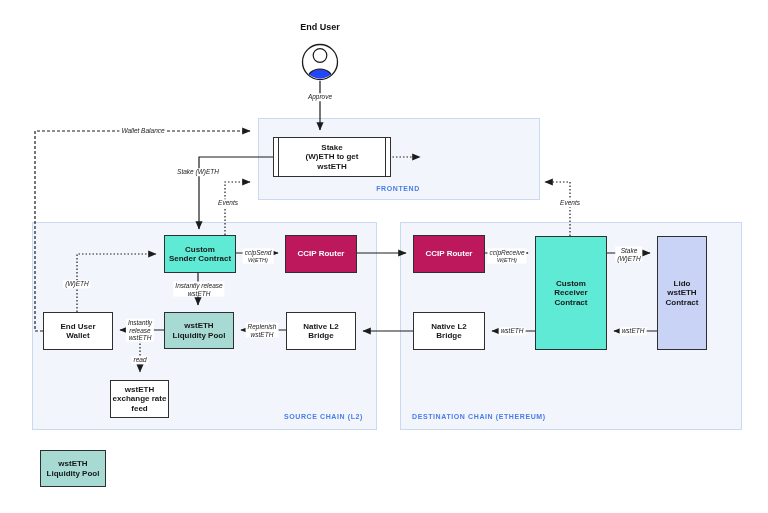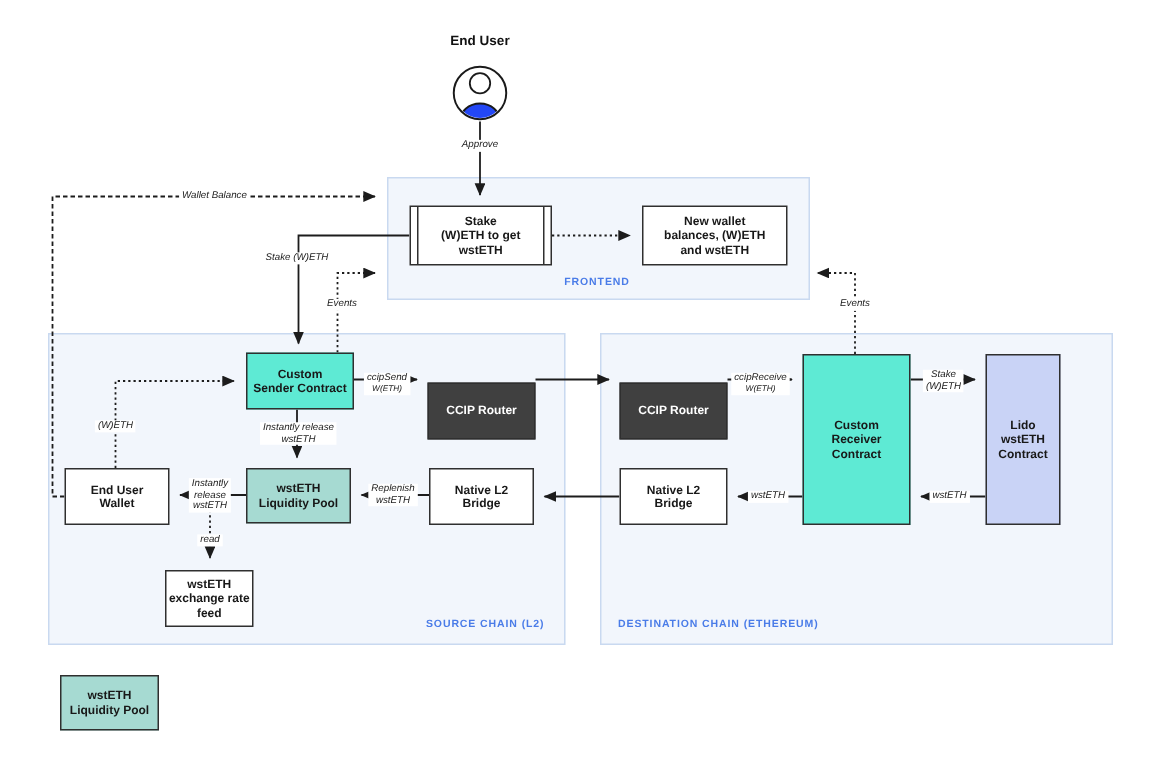--- a/index.html
+++ b/index.html
@@ -4,21 +4,21 @@
 <style>
   html,body{margin:0;padding:0;background:#fff;font-family:"Liberation Sans",sans-serif;}
   #canvas{position:relative;width:768px;height:513px;background:#fff;overflow:hidden;}
   .container{position:absolute;background:#F2F6FC;border:1px solid #C9D9F0;}
   .chain-label{position:absolute;font-size:7px;font-weight:bold;letter-spacing:.6px;color:#4A7CE8;white-space:pre-line;}
   svg.overlay{position:absolute;left:0;top:0;pointer-events:none;}
   .node{position:absolute;display:flex;align-items:center;justify-content:center;text-align:center;
         font-size:8px;font-weight:bold;color:#181818;line-height:9.5px;border:1.3px solid #2F2F2F;background:#fff;box-sizing:border-box;}
   .node span{white-space:pre-line;}
   .yellow{background:#5eead4;}
-  .blue{background:#404040;color:#fff;margin-top:20px;}
+  .blue{background:#be185d;color:#fff;}
   .teal{background:#A6DAD2;}
   .lavender{background:#C9D3F6;}
   .sub::before,.sub::after{content:"";position:absolute;top:0;bottom:0;border-left:1.2px solid #2F2F2F;}
   .sub::before{left:4px;} .sub::after{right:4px;}
   .elabel{position:absolute;transform:translate(-50%,-50%);font-size:6.5px;font-style:italic;color:#222;
           background:#fff;line-height:7.5px;text-align:center;white-space:pre-line;padding:0 2px;}
   .combo{position:absolute;transform:translate(-50%,-50%);background:#fff;text-align:center;padding:0 2px;}
   .combo .main{font-size:6.5px;font-style:italic;color:#222;line-height:8px;display:block;}
   .combo .sub2{font-size:5.5px;font-style:italic;color:#222;line-height:7px;display:block;}
   .title-label{position:absolute;font-size:9px;font-weight:bold;color:#111;transform:translateX(-50%);}
@@ -70,29 +70,24 @@
       <circle cx="320" cy="62" r="17.5" fill="#fff" stroke="#1a1a1a" stroke-width="1.3"></circle>
       <g clip-path="url(#uc)">
         <ellipse cx="320" cy="81" rx="13.5" ry="12" fill="#2347F5" stroke="#1a1a1a" stroke-width="1.2"></ellipse>
       </g>
       <circle cx="320" cy="55.5" r="6.8" fill="#fff" stroke="#1a1a1a" stroke-width="1.2"></circle>
     </g>
   </svg>
 
   <div class="title-label" style="left:320px;top:22px;">End User</div>
 
-  <div class="node sub" style="left:273px;top:137px;width:95px;height:40px;">
+  <div class="node sub" style="left:273px;top:137px;width:118px;height:40px;">
     <span>Stake
 (W)ETH to get
 wstETH</span>
-  </div>
-  <div class="node" style="left:428px;top:137px;width:97px;height:40px;">
-    <span>New wallet
-balances, (W)ETH
-and wstETH</span>
   </div>
   <div class="chain-label" style="left:258px;width:280px;top:185px;text-align:center;">FRONTEND</div>
 
   <div class="node yellow" style="left:164px;top:235px;width:72px;height:38px;">
     <span>Custom
 Sender Contract</span>
   </div>
   <div class="node blue" style="left:285px;top:235px;width:72px;height:38px;">
     <span>CCIP Router</span>
   </div>

